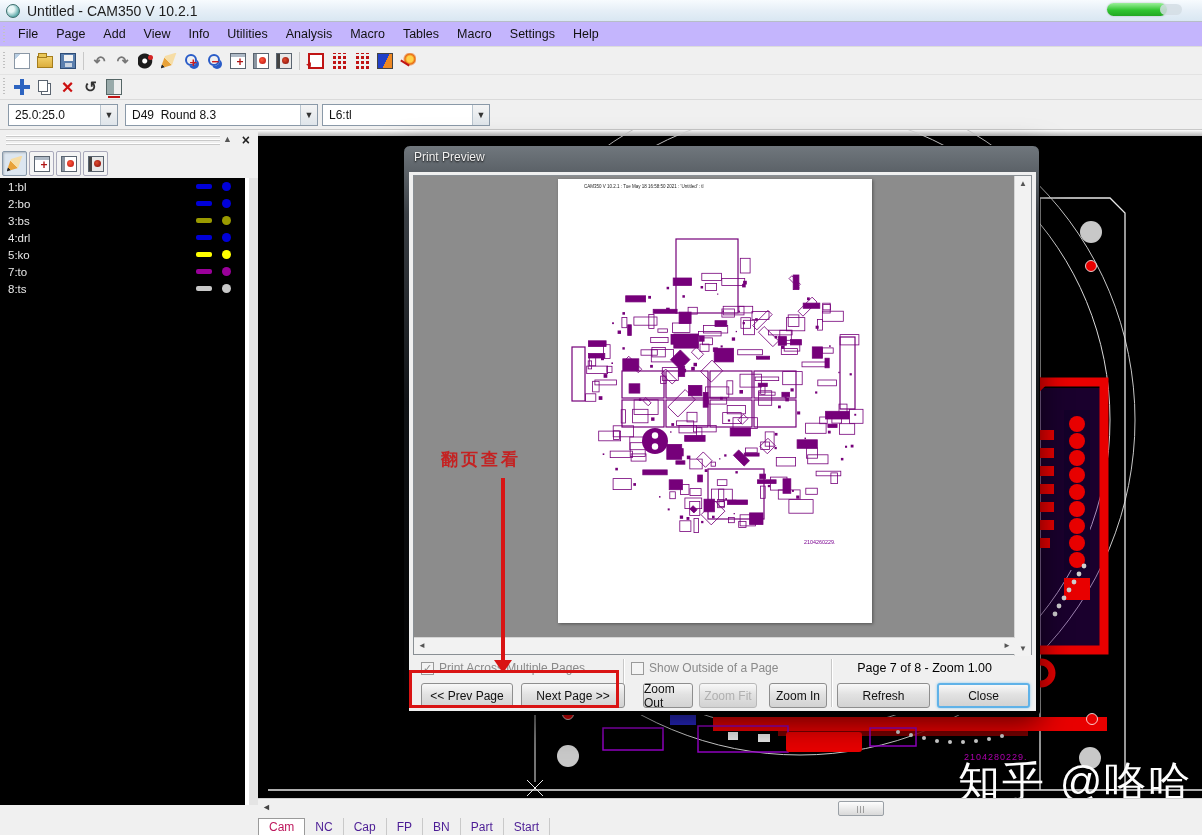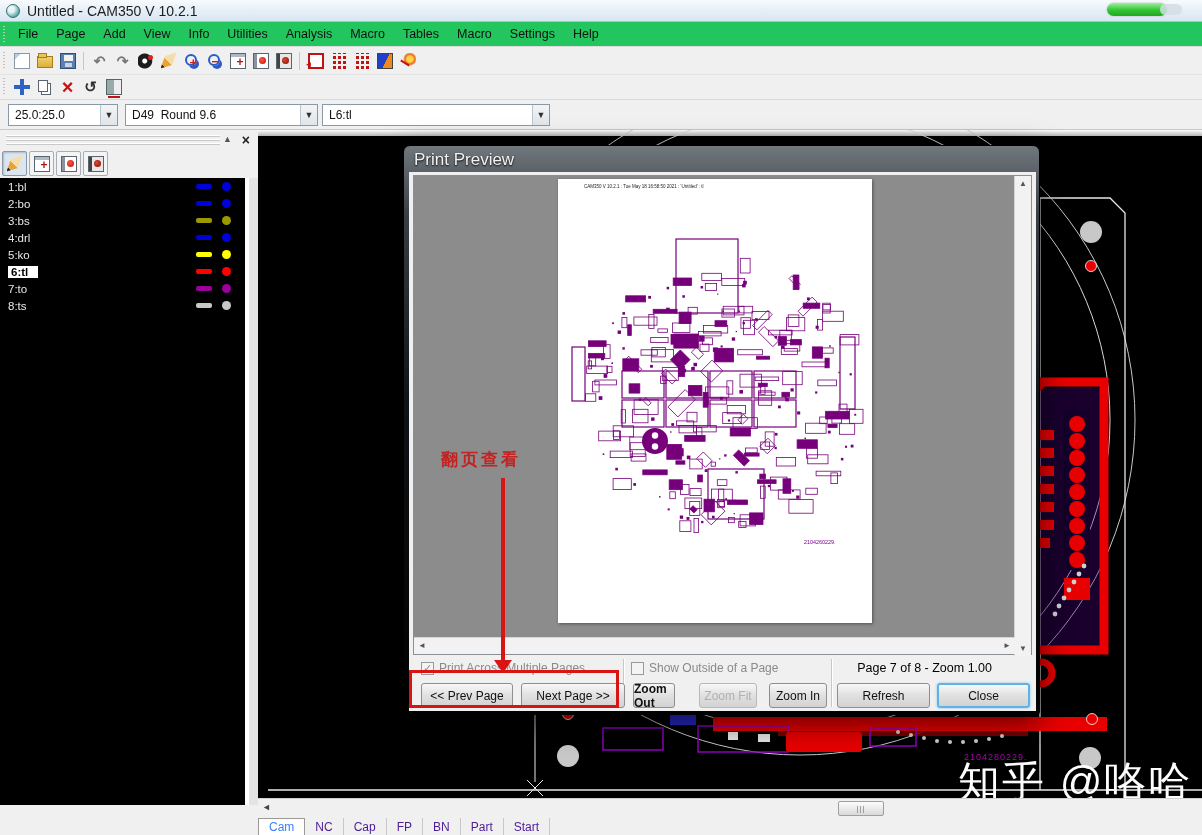--- a/index.html
+++ b/index.html
@@ -15,21 +15,21 @@
     border:1px solid #3c6e6c; }
   #win-title { font-size:14px; color:#1d1d1d; }
   #capsule { position:absolute; left:1107px; top:3px; width:60px; height:13px; border-radius:7px;
     background:linear-gradient(180deg,#9bf09b,#31c531 55%,#22a822);
     box-shadow:0 0 2px rgba(0,0,0,.25); }
   #capsule-tail { position:absolute; left:1160px; top:4px; width:22px; height:11px; border-radius:6px;
     background:#d4dde4; opacity:.85; }
 
   
   #menubar { position:absolute; left:0; top:22px; width:1202px; height:25px;
-    background:#22c55e; border-bottom:1px solid #dcdcdc; display:flex; align-items:center; }
+    background:#c4b5fd; border-bottom:1px solid #dcdcdc; display:flex; align-items:center; }
   .mgrip { width:5px; height:17px; margin:0 4px 0 3px;
     background:repeating-linear-gradient(180deg,#c3c3c3 0 1px,transparent 1px 3px); width:2px; }
   .menu-item { font-size:12.5px; color:#111; padding:3px 9px; }
 
   
   #toolbar1 { position:absolute; left:0; top:47px; width:1202px; height:28px; background:#f0f0f0;
     display:flex; align-items:center; border-bottom:1px solid #e3e3e3; }
   #toolbar2 { position:absolute; left:0; top:75px; width:1202px; height:25px; background:#f0f0f0;
     display:flex; align-items:center; border-bottom:1px solid #dadada; }
   .tgrip { width:2px; height:18px; margin:0 5px 0 3px;
@@ -127,28 +127,28 @@
   
   #hscroll-main { position:absolute; left:0; top:668px; width:944px; height:20px; background:#f0f0f0;
     border-top:1px solid #d0d0d0; }
   #hscroll-main .arrow { position:absolute; left:4px; top:3px; font-size:9px; color:#444; }
   #hscroll-main .thumb { position:absolute; left:580px; top:2px; width:46px; height:15px;
     background:linear-gradient(#fdfdfd,#d9d9d9); border:1px solid #9aa0a6; border-radius:2px;
     text-align:center; font-size:8px; color:#777; line-height:14px; letter-spacing:1px; }
   #tabsrow { position:absolute; left:0; top:688px; width:944px; height:17px; background:#f0f0f0;
     display:flex; align-items:stretch; font-size:12px; }
   .mtab { padding:0 10px; display:flex; align-items:center; color:#4c1d95; border-right:1px solid #c9c9c9; }
-  .mtab.active { background:#fff; color:#3b82f6; border:1px solid #9a9a9a; border-bottom:none; }
+  .mtab.active { background:#fff; color:#be185d; border:1px solid #9a9a9a; border-bottom:none; }
 
   
   #dialog { position:absolute; left:403px; top:145px; width:637px; height:570px;
     background:linear-gradient(180deg,#70777d 0%,#3a3f45 12%,#101316 45%,#000 100%);
     border:1px solid #000; border-radius:7px 7px 3px 3px;
     box-shadow:0 8px 30px rgba(0,0,0,.6); z-index:10; }
-  #dlg-title { position:absolute; left:10px; top:4px; font-size:17px; color:#f2f2f2;
+  #dlg-title { position:absolute; left:10px; top:4px; font-size:12px; color:#f2f2f2;
     text-shadow:0 1px 2px #000; }
   #dlg-content { position:absolute; left:5px; top:26px; width:627px; height:539px; background:#f0f0f0; }
 
   #preview-box { position:absolute; left:4px; top:3px; width:619px; height:480px;
     border:1px solid #898f94; background:#8c8c8c; }
   #pv-viewport { position:absolute; left:0; top:0; width:601px; height:462px; background:#8c8c8c; overflow:hidden; }
   #pv-page { position:absolute; left:144px; top:3px; width:314px; height:444px; background:#fff;
     box-shadow:1px 1px 3px rgba(0,0,0,.4); }
   #page-hdr { position:absolute; left:26px; top:5px; width:560px; font-size:9px; color:#222;
     transform:scale(.5); transform-origin:left top; white-space:nowrap; }
@@ -285,24 +285,24 @@
       <span class="icg ic-mir"></span>
     </div>
   </div>
 
 <div id="comborow">
   <div class="combo" style="left:8px;width:110px;">
     <span class="val">25.0:25.0</span>
     <span class="drop">▼</span>
   </div>
   <div class="combo" style="left:125px;width:193px;">
-    <span class="val">D49  Round 9.6</span>
+    <span class="val">D49  Round 8.3</span>
     <span class="drop">▼</span>
   </div>
-  <div class="combo" style="left:322px;width:228px;justify-content:flex-end;">
+  <div class="combo" style="left:322px;width:168px;justify-content:flex-end;">
     <span class="val">L6:tl</span>
     <span class="drop">▼</span>
   </div>
 </div>
 
 <div id="main">
 
   <div id="leftpanel">
     <div id="panel-grip">
       <div class="bars"></div>
@@ -350,27 +350,20 @@
           <span class="sw">
             <span class="dash" style="background: rgb(0, 0, 216);"></span>
             <span class="dot" style="background: rgb(0, 0, 216);"></span>
           </span>
         </div>
         <div class="lrow">
           <span class="lbl">5:ko</span>
           <span class="sw">
             <span class="dash" style="background: rgb(255, 255, 0);"></span>
             <span class="dot" style="background: rgb(255, 255, 0);"></span>
-          </span>
-        </div>
-        <div class="lrow sel">
-          <span class="lbl">6:tl</span>
-          <span class="sw">
-            <span class="dash" style="background: rgb(255, 0, 0);"></span>
-            <span class="dot" style="background: rgb(255, 0, 0);"></span>
           </span>
         </div>
         <div class="lrow">
           <span class="lbl">7:to</span>
           <span class="sw">
             <span class="dash" style="background: rgb(154, 0, 154);"></span>
             <span class="dot" style="background: rgb(154, 0, 154);"></span>
           </span>
         </div>
         <div class="lrow">
@@ -788,21 +781,21 @@
         <span class="cbl">Print Across Multiple Pages</span>
       </div>
       <div class="cbrow" style="left:222px;">
         <span class="cbox"></span>
         <span class="cbl">Show Outside of a Page</span>
       </div>
       <div id="page-status">Page 7 of 8 - Zoom 1.00</div>
 
       <div class="dbtn" style="left:12px;width:92px;">&lt;&lt; Prev Page</div>
       <div class="dbtn" style="left:112px;width:104px;">Next Page &gt;&gt;</div>
-      <div class="dbtn" style="left:224px;width:42px;font-weight:bold;">Zoom Out</div>
+      <div class="dbtn" style="left:234px;width:50px;">Zoom Out</div>
       <div class="dbtn disabled" style="left:290px;width:58px;">Zoom Fit</div>
       <div class="dbtn" style="left:360px;width:58px;">Zoom In</div>
       <div class="dbtn" style="left:428px;width:93px;">Refresh</div>
       <div class="dbtn default" style="left:528px;width:93px;">Close</div>
     </div>
   </div>
 </div>
 
 <div id="anno-text" class="anno">翻页查看</div>
 <div id="anno-line" class="anno"></div>

